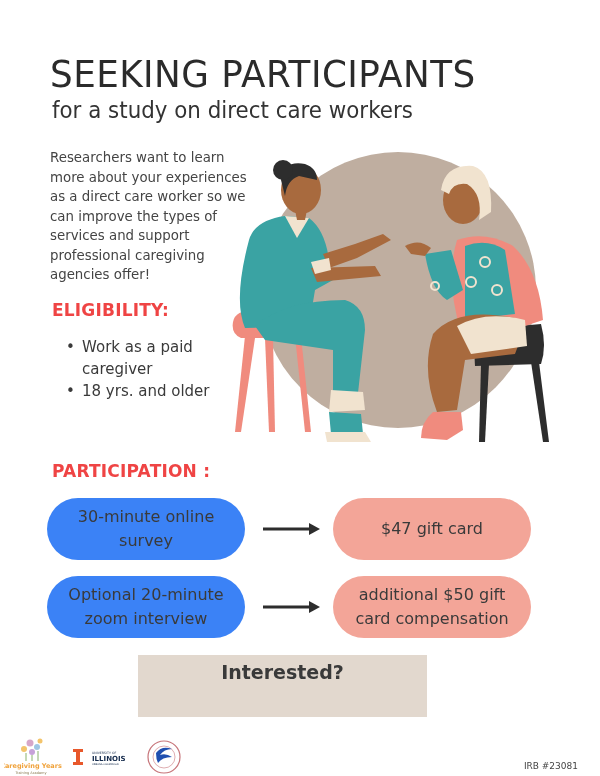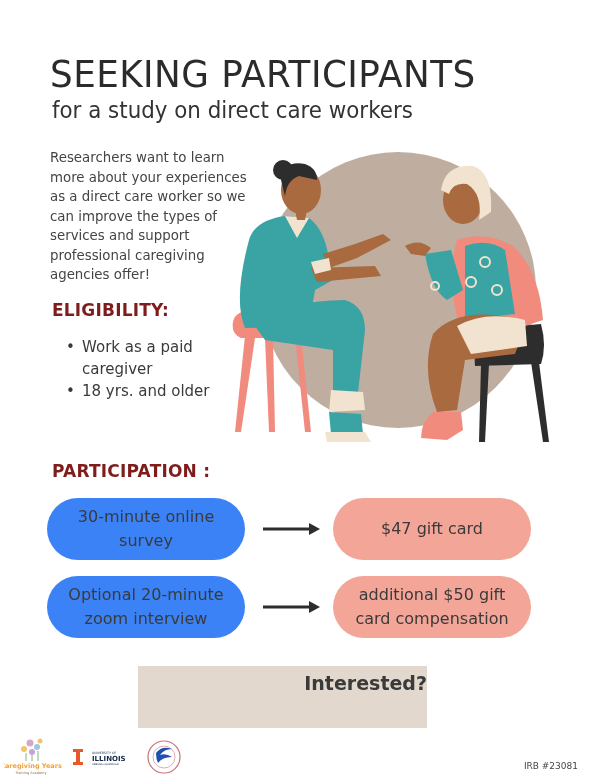--- a/index.html
+++ b/index.html
@@ -4,41 +4,41 @@
 <style>
   * { box-sizing: border-box; margin: 0; padding: 0; }
   html, body { width: 600px; height: 776px; background: #ffffff; overflow: hidden; }
   body { position: relative; font-family: "Liberation Sans", "DejaVu Sans", sans-serif; color: #333333; }
 
   .title { position: absolute; left: 50px; top: 52px; font-size: 38px; font-weight: 400; letter-spacing: 0.5px; color: #2b2b2b; font-family: "DejaVu Sans", sans-serif; transform: scaleX(0.94); transform-origin: left; white-space: nowrap; }
   .subtitle { position: absolute; left: 52px; top: 97px; font-size: 23px; color: #333; font-family: "DejaVu Sans", sans-serif; transform: scaleX(0.93); transform-origin: left; white-space: nowrap; }
 
   .intro { position: absolute; left: 50px; top: 148px; width: 230px; font-size: 14.5px; line-height: 19.5px; color: #444; font-family: "DejaVu Sans", sans-serif; transform: scaleX(0.92); transform-origin: left; }
 
-  .section-head { position: absolute; left: 52px; font-size: 17px; font-weight: 700; color: #7f1d1d; font-family: "DejaVu Sans", sans-serif; letter-spacing: 0.2px; }
+  .section-head { position: absolute; left: 52px; font-size: 17px; font-weight: 700; color: #ef4444; font-family: "DejaVu Sans", sans-serif; letter-spacing: 0.2px; }
   .elig-head { top: 300px; }
   .part-head { top: 461px; }
 
   .elig-list { position: absolute; left: 66px; top: 336px; list-style: none; font-size: 15px; line-height: 22px; color: #3a3a3a; font-family: "DejaVu Sans", sans-serif; width: 170px; }
   .elig-list li { position: relative; padding-left: 16px; }
   .elig-list li::before { content: "•"; position: absolute; left: 0; top: 0; }
 
   .illus { position: absolute; left: 225px; top: 150px; width: 340px; height: 300px; }
 
   .pill { position: absolute; height: 62px; border-radius: 31px; display: flex; align-items: center; justify-content: center; text-align: center; font-size: 16px; line-height: 24px; color: #3a3a3a; font-family: "DejaVu Sans", sans-serif; padding: 0 14px; }
   .pill.gray { background: #3b82f6; left: 47px; width: 198px; }
   .pill.coral { background: #f3a598; left: 333px; width: 198px; }
   .row1 { top: 498px; }
   .row2 { top: 576px; }
 
   .arrow { position: absolute; left: 263px; width: 58px; height: 14px; }
   .arrow1 { top: 522px; }
   .arrow2 { top: 600px; }
 
-  .cta { position: absolute; left: 138px; top: 655px; width: 289px; height: 62px; background: #e2d8ce; text-align: right; color: #3a3a3a; font-family: "DejaVu Sans", sans-serif; margin-top: 11px; }
+  .cta { position: absolute; left: 138px; top: 655px; width: 289px; height: 62px; background: #e2d8ce; text-align: center; color: #3a3a3a; font-family: "DejaVu Sans", sans-serif; }
   .cta-title { font-size: 19px; font-weight: 700; margin-top: 5px; line-height: 24px; }
   .cta-email { font-size: 15.5px; font-weight: 700; line-height: 24px; }
 
   .logos { position: absolute; left: 4px; top: 735px; height: 40px; width: 200px; }
   .irb { position: absolute; right: 22px; top: 761px; font-size: 9px; color: #444; font-family: "DejaVu Sans", sans-serif; }
 </style>
 </head>
 <body>
 
 <div class="title">SEEKING PARTICIPANTS</div>

